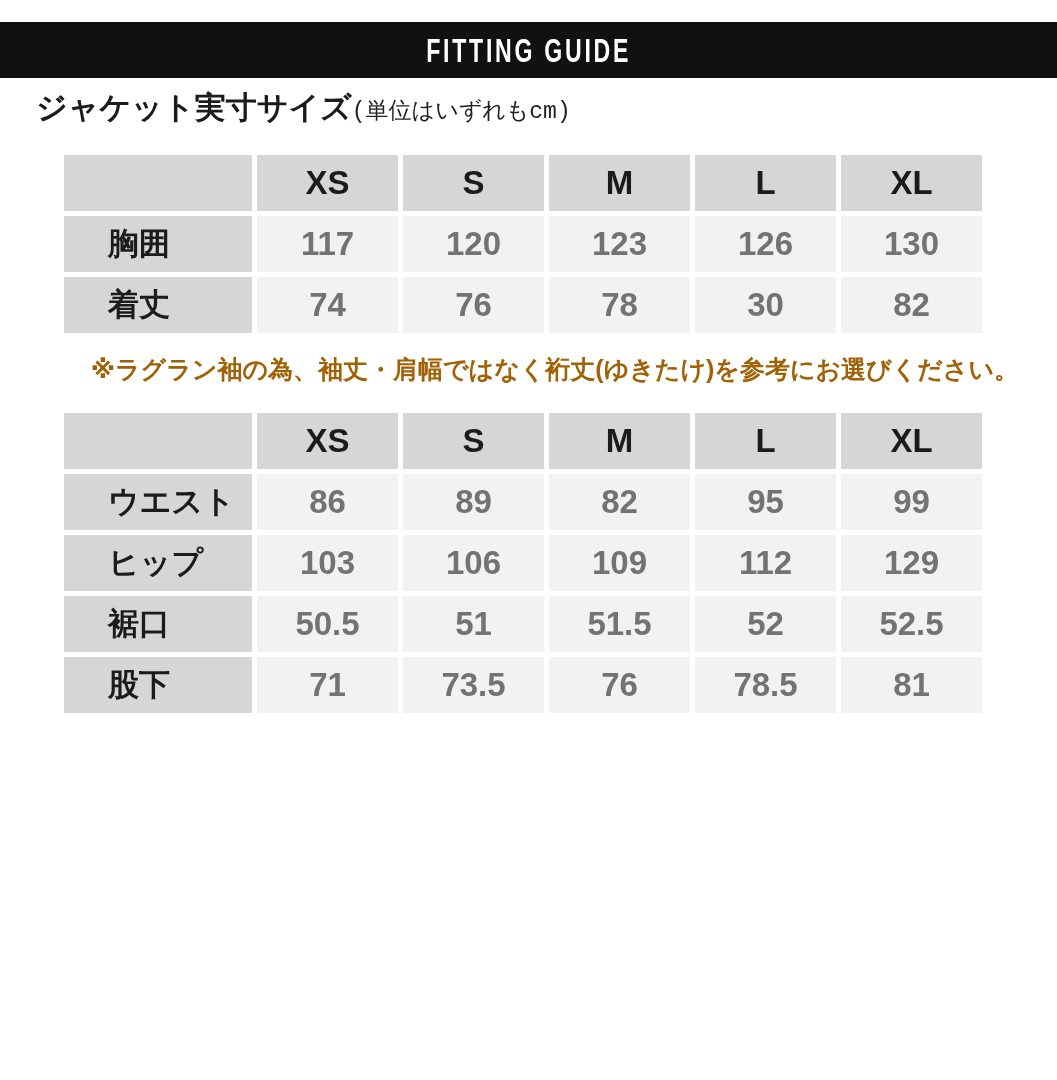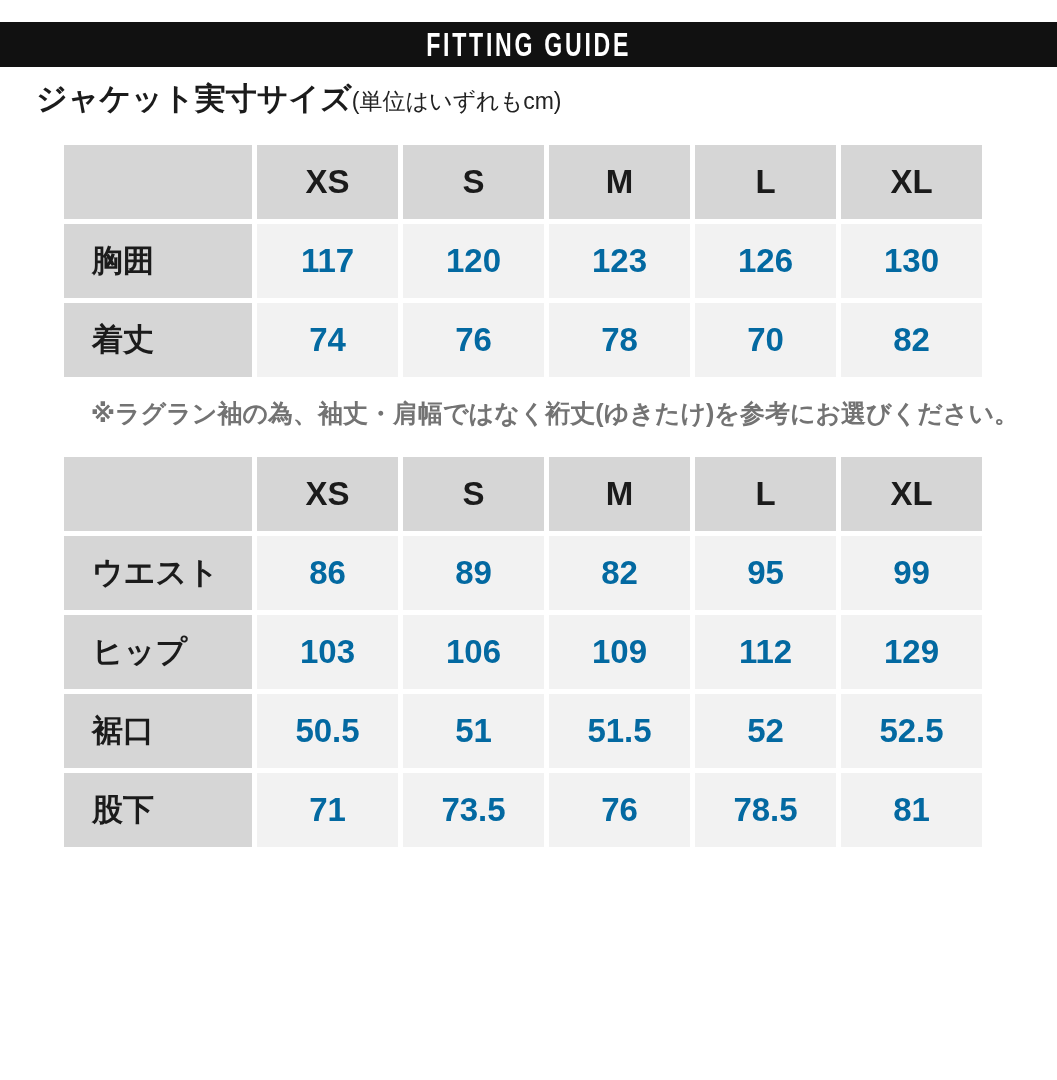--- a/index.html
+++ b/index.html
@@ -9,41 +9,42 @@
     background: #ffffff;
     font-family: "Liberation Sans", "DejaVu Sans", sans-serif;
     color: #1d1d1d;
     overflow: hidden;
   }
   .page { width: 1057px; height: 1080px; }
 
   
   .topbar {
     margin-top: 22px;
-    height: 45px;
+    height: 56px;
     width: 100%;
     background: #111111;
     display: flex;
     align-items: center;
     justify-content: center;
   }
   .topbar-text {
     color: #ffffff;
     font-size: 34px;
     font-weight: 700;
     letter-spacing: 4px;
     white-space: nowrap;
     transform: scaleX(0.68);
   }
 
   
   .section-heading {
     margin: 13px 8px 0 36px;
     line-height: 38px;
     white-space: nowrap;
+    font-family: Liberation Mono, monospace;
   }
   .heading-main {
     font-size: 31px;
     font-weight: 700;
     color: #1b1b1b;
   }
   .heading-unit {
     font-size: 23px;
     font-weight: 400;
     color: #222222;
@@ -52,56 +53,56 @@
   
   table.size-table {
     border-collapse: separate;
     border-spacing: 5px;
     margin-left: 59px;
     table-layout: fixed;
   }
   .jacket-table { margin-top: 17px; }
   .pants-table  { margin-top: 23px; }
   .size-table th, .size-table td {
-    height: 74px;
+    height: 56px;
     vertical-align: middle;
   }
   .size-table th.corner, .size-table th.col-h {
     background: #d6d6d6;
   }
   .size-table th.col-h {
     width: 141px;
     font-size: 33px;
     font-weight: 700;
     text-align: center;
     color: #1b1b1b;
   }
   .size-table th.corner { width: 188px; }
   .size-table td.row-label {
     width: 188px;
     background: #d6d6d6;
     font-size: 31px;
     font-weight: 700;
     text-align: left;
-    padding-left: 28px;
+    padding-left: 44px;
     color: #1b1b1b;
     white-space: nowrap;
   }
   .size-table td.val {
     width: 141px;
     background: #f2f2f2;
     font-size: 33px;
     font-weight: 700;
     text-align: center;
-    color: #0369a1;
+    color: #737373;
   }
 
   
   .note {
-    color: #737373;
+    color: #a16207;
     font-size: 25px;
     font-weight: 700;
     text-align: right;
     margin-right: 38px;
     line-height: 31px;
     white-space: nowrap;
   }
   .note-jacket { margin-top: 16px; }
   .note-pants  { margin-top: 20px; }
   .section-heading.pants { margin-top: 38px; }
@@ -137,21 +138,21 @@
         <td class="val">120</td>
         <td class="val">123</td>
         <td class="val">126</td>
         <td class="val">130</td>
       </tr>
       <tr>
         <td class="row-label">着丈</td>
         <td class="val">74</td>
         <td class="val">76</td>
         <td class="val">78</td>
-        <td class="val">70</td>
+        <td class="val">30</td>
         <td class="val">82</td>
       </tr>
     </tbody>
   </table>
 
   <div class="note note-jacket">※ラグラン袖の為、袖丈・肩幅ではなく裄丈(ゆきたけ)を参考にお選びください。</div>
 
 
   <table class="size-table pants-table">
     <thead>

